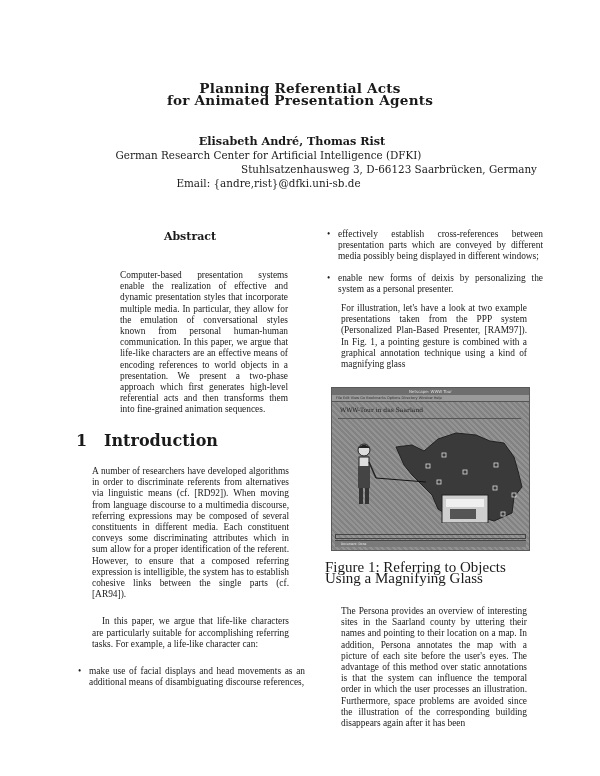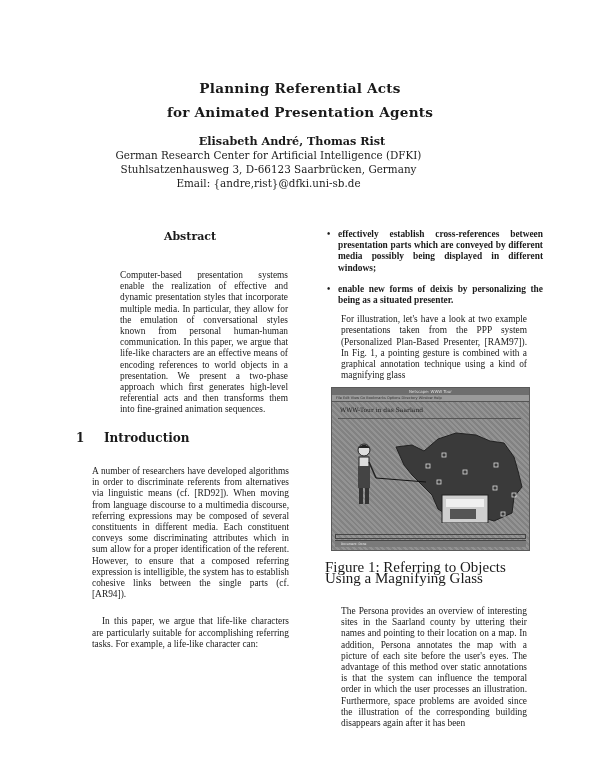--- a/index.html
+++ b/index.html
@@ -15,69 +15,70 @@
     line-height: 16px; letter-spacing: 0.2px;
   }
   .authors { left: 0; width: 584px; text-align: center; font-weight: bold; font-size: 11.2px; line-height: 14px; }
   .affil { left: 0; width: 537px; text-align: center; font-size: 10.4px; line-height: 14px; }
   .col-text {
     font-family: "Liberation Serif", serif;
     font-size: 9.4px; line-height: 11.2px; text-align: justify;
   }
   .col-text p { margin: 16px; }
   .abstract-head { font-weight: bold; font-size: 11px; text-align: center; font-family: "DejaVu Serif", serif; }
-  .section-head { font-weight: bold; font-size: 12px; font-family: "DejaVu Serif", serif; }
+  .section-head { font-weight: bold; font-size: 16px; font-family: "DejaVu Serif", serif; }
   .section-head .num { display: inline-block; width: 28px; }
-  ul.bullets { list-style: none; margin: 0; padding: 0; font-weight: bold; }
+  ul.bullets { list-style: none; margin: 0; padding: 0; }
   ul.bullets li { position: relative; padding-left: 13px; margin: 0; }
   ul.bullets li::before { content: "\2022"; position: absolute; left: 2px; top: 0; }
   .figure {
     left: 331px; top: 387px; width: 199px; height: 164px;
     background: #8a8a8a; border: 1px solid #5a5a5a; box-sizing: border-box;
     background-image: repeating-linear-gradient(45deg, rgba(255,255,255,0.08) 0 2px, rgba(0,0,0,0.06) 2px 4px);
   }
   .fig-titlebar { position: absolute; left: 0; top: 0; right: 0; height: 7px; background: #6e6e6e; color: #ddd; font-size: 4px; line-height: 7px; text-align: center; font-family: "DejaVu Sans", sans-serif; }
   .fig-menubar { position: absolute; left: 0; top: 7px; right: 0; height: 6px; background: #9a9a9a; border-bottom: 1px solid #555; font-size: 3.5px; line-height: 6px; padding-left: 4px; color: #333; font-family: "DejaVu Sans", sans-serif; }
   .fig-heading { position: absolute; left: 8px; top: 18px; font-size: 6px; color: #222; font-family: "DejaVu Serif", serif; }
   .fig-hr { position: absolute; left: 6px; right: 8px; top: 30px; height: 1px; background: #555; }
   .fig-map { position: absolute; left: 62px; top: 43px; width: 130px; height: 92px; }
   .fig-statusbar { position: absolute; left: 3px; right: 3px; bottom: 3px; height: 6px; background: #7a7a7a; border-top: 1px solid #444; font-size: 3px; line-height: 6px; color: #eee; padding-left: 6px; font-family: "DejaVu Sans", sans-serif; }
   .fig-scroll { position: absolute; left: 3px; right: 3px; bottom: 11px; height: 3px; border: 1px solid #444; }
   .caption { font-family: "Liberation Serif", serif; font-size: 15px; line-height: 11.2px; }
 </style>
 </head>
 <body>
 
 <div class="abs title" style="top:80px;">Planning Referential Acts</div>
-<div class="abs title" style="top:104px;">for Animated Presentation Agents</div>
+<div class="abs title" style="top:92px;">for Animated Presentation Agents</div>
 <div class="abs authors" style="top:134px;">Elisabeth André, Thomas Rist</div>
 <div class="abs affil" style="top:148px;">German Research Center for Artificial Intelligence (DFKI)</div>
-<div class="abs affil" style="top:162px;">Stuhlsatzenhausweg 3, D-66123 Saarbrücken, Germany</div>
+<div class="abs affil" style="top:162px;text-align:right;">Stuhlsatzenhausweg 3, D-66123 Saarbrücken, Germany</div>
 <div class="abs affil" style="top:176px;">Email: {andre,rist}@dfki.uni-sb.de</div>
 
 <div class="abs abstract-head" style="left:70px; width:240px; top:230px;">Abstract</div>
 <div class="abs col-text" style="left:104px; width:200px; top:254px;">
   <p>Computer-based presentation systems enable the realization of effective and dynamic presentation styles that incorporate multiple media. In particular, they allow for the emulation of conversational styles known from personal human-human communication. In this paper, we argue that life-like characters are an effective means of encoding references to world objects in a presentation. We present a two-phase approach which first generates high-level referential acts and then transforms them into fine-grained animation sequences.</p>
 </div>
 
 <div class="abs section-head" style="left:76px; top:431px;">
   <span class="num">1</span><span>Introduction</span>
 </div>
 
 <div class="abs col-text" style="left:76px; width:229px; top:450px;">
   <p>A number of researchers have developed algorithms in order to discriminate referents from alternatives via linguistic means (cf. [RD92]). When moving from language discourse to a multimedia discourse, referring expressions may be composed of several constituents in different media. Each constituent conveys some discriminating attributes which in sum allow for a proper identification of the referent. However, to ensure that a composed referring expression is intelligible, the system has to establish cohesive links between the single parts (cf. [AR94]).</p>
   <p style="text-indent:10px;">In this paper, we argue that life-like characters are particularly suitable for accomplishing referring tasks. For example, a life-like character can:</p>
   <ul class="bullets" style="margin-top:10px;">
+    <li>make use of facial displays and head movements as an additional means of disambiguating discourse references,</li>
   </ul>
 </div>
 
 <div class="abs col-text" style="left:325px; width:218px; top:229px;">
   <ul class="bullets">
     <li style="margin-bottom:10px;">effectively establish cross-references between presentation parts which are conveyed by different media possibly being displayed in different windows;</li>
-    <li>enable new forms of deixis by personalizing the being as a situated presenter.</li>
+    <li>enable new forms of deixis by personalizing the system as a personal presenter.</li>
   </ul>
   <p style="margin-top:8px;">For illustration, let's have a look at two example presentations taken from the PPP system (Personalized Plan-Based Presenter, [RAM97]). In Fig. 1, a pointing gesture is combined with a graphical annotation technique using a kind of magnifying glass</p>
 </div>
 
 <div class="abs figure">
   <div class="fig-titlebar">Netscape: WWW Tour</div>
   <div class="fig-menubar">File Edit View Go Bookmarks Options Directory Window Help</div>
   <div class="fig-heading">WWW-Tour in das Saarland</div>
   <div class="fig-hr"></div>
   <svg class="fig-map" viewBox="0 0 130 92">

